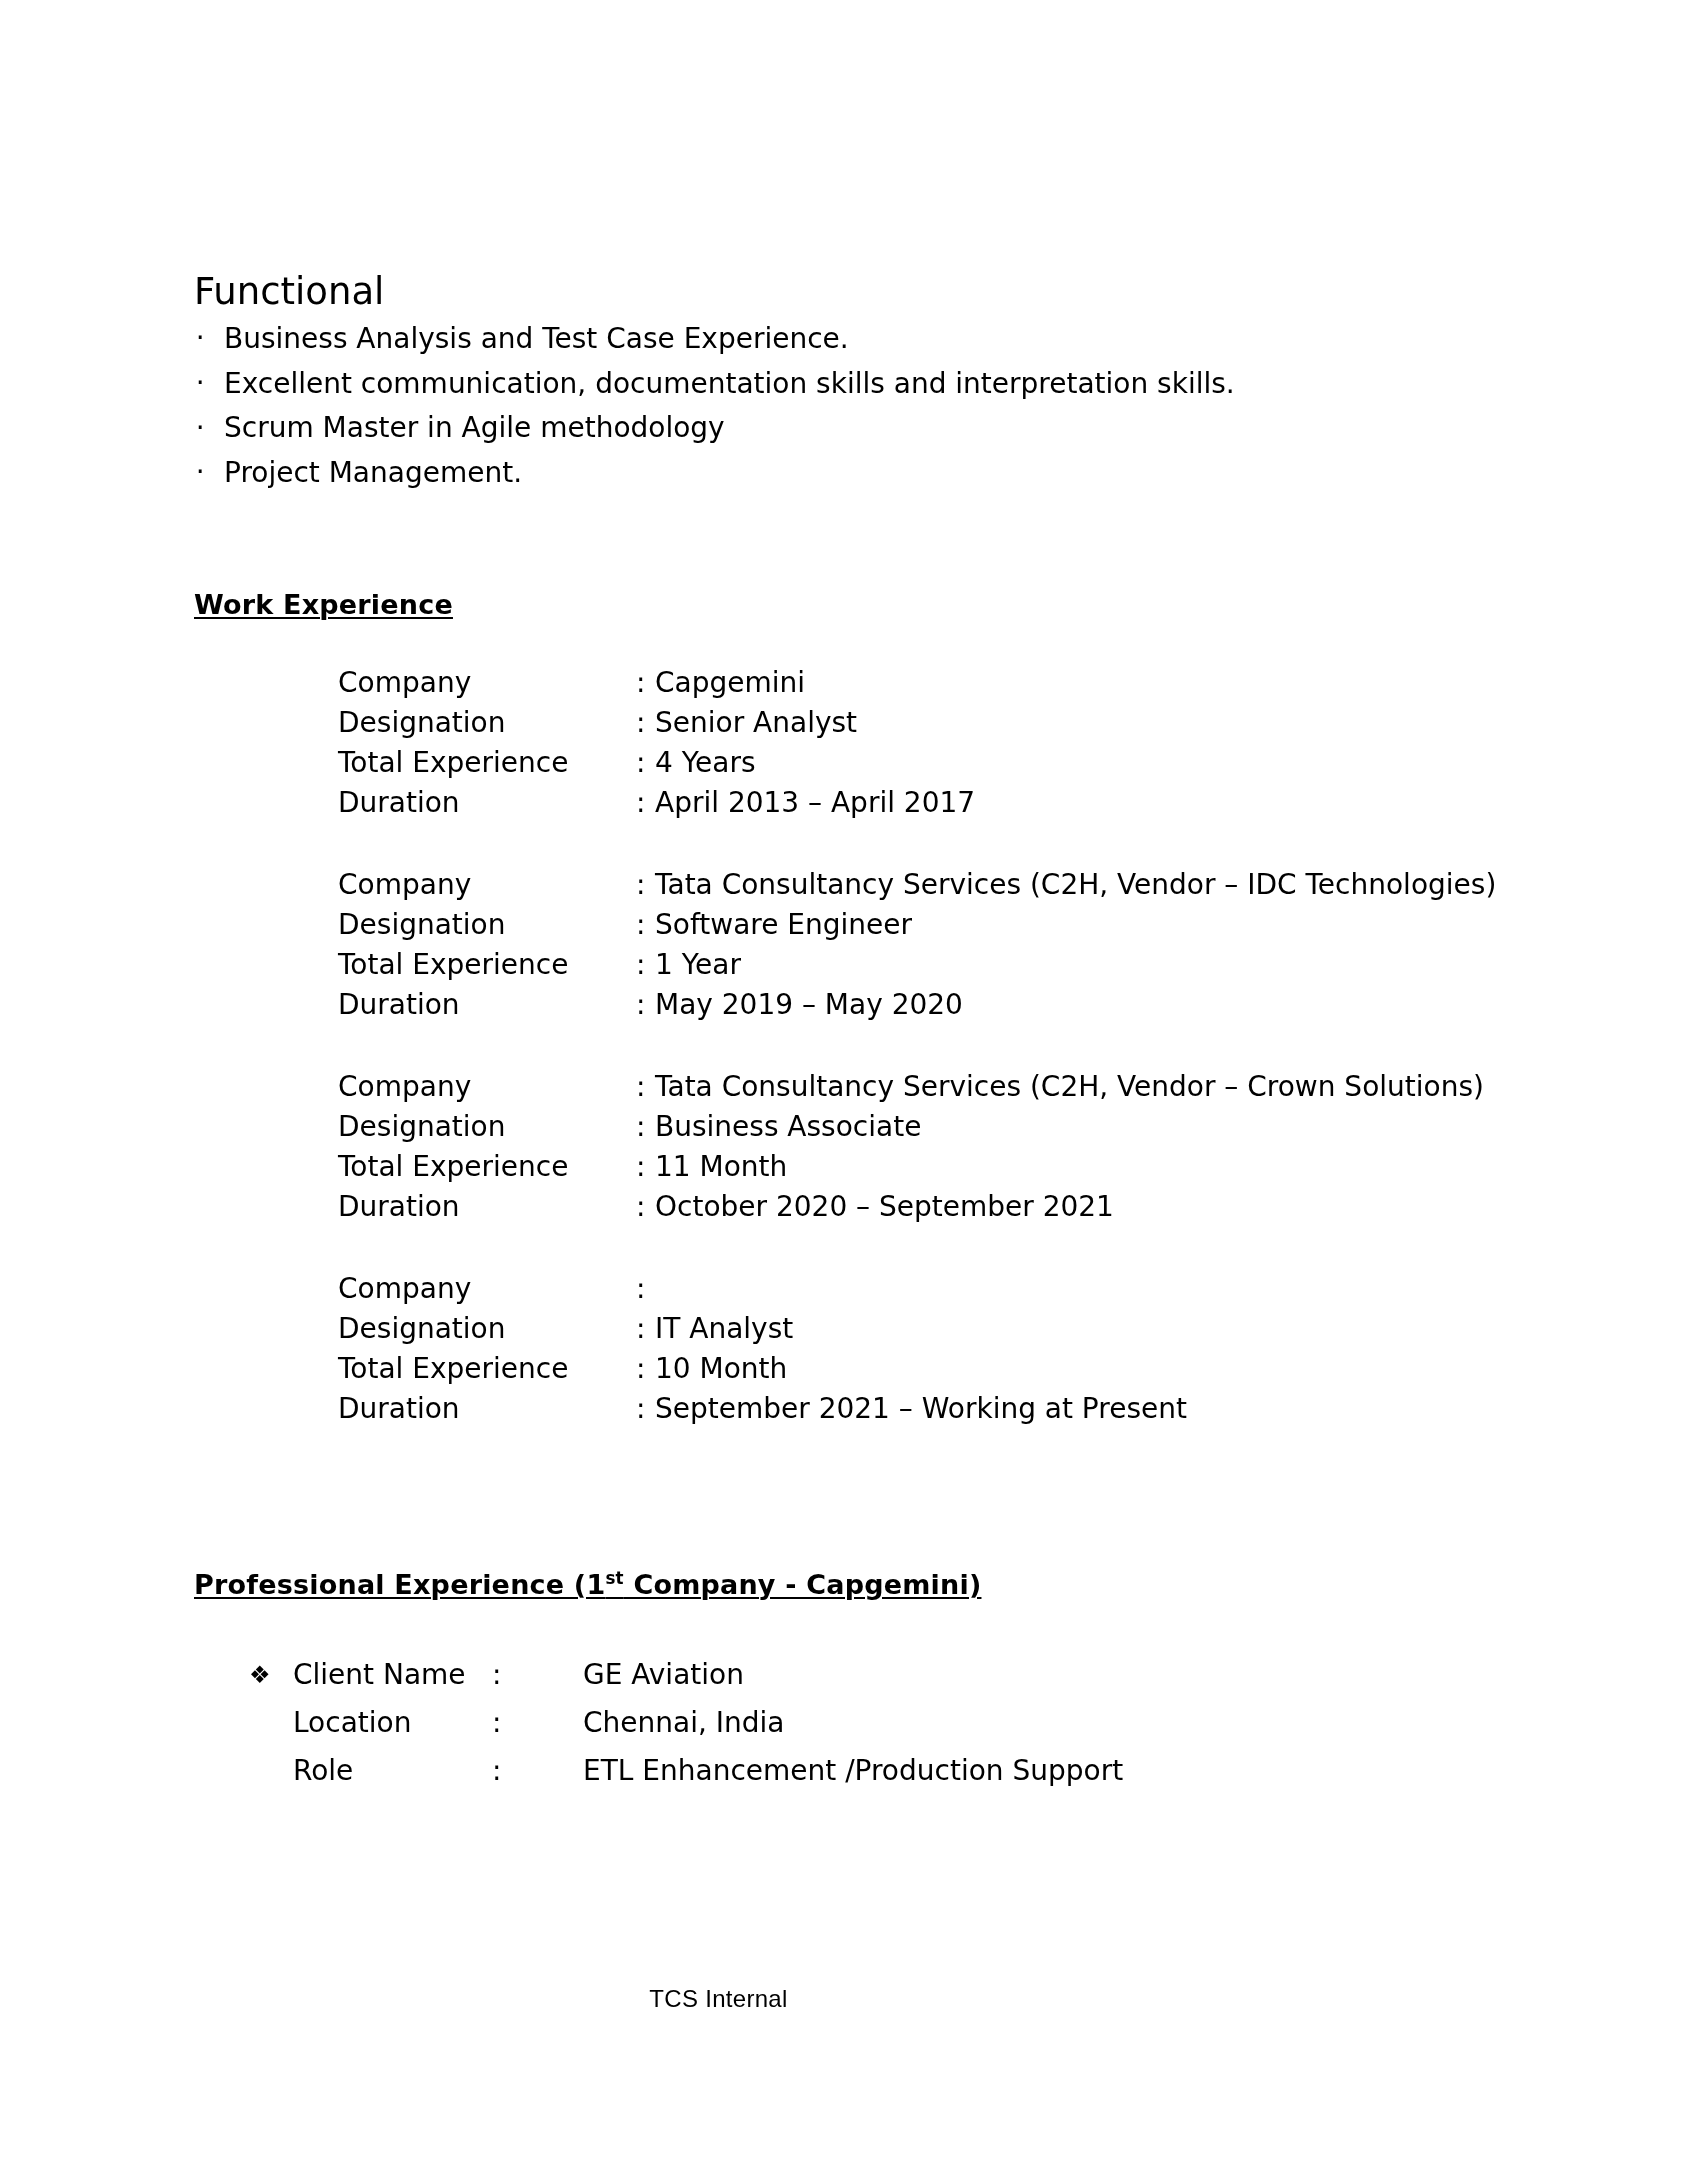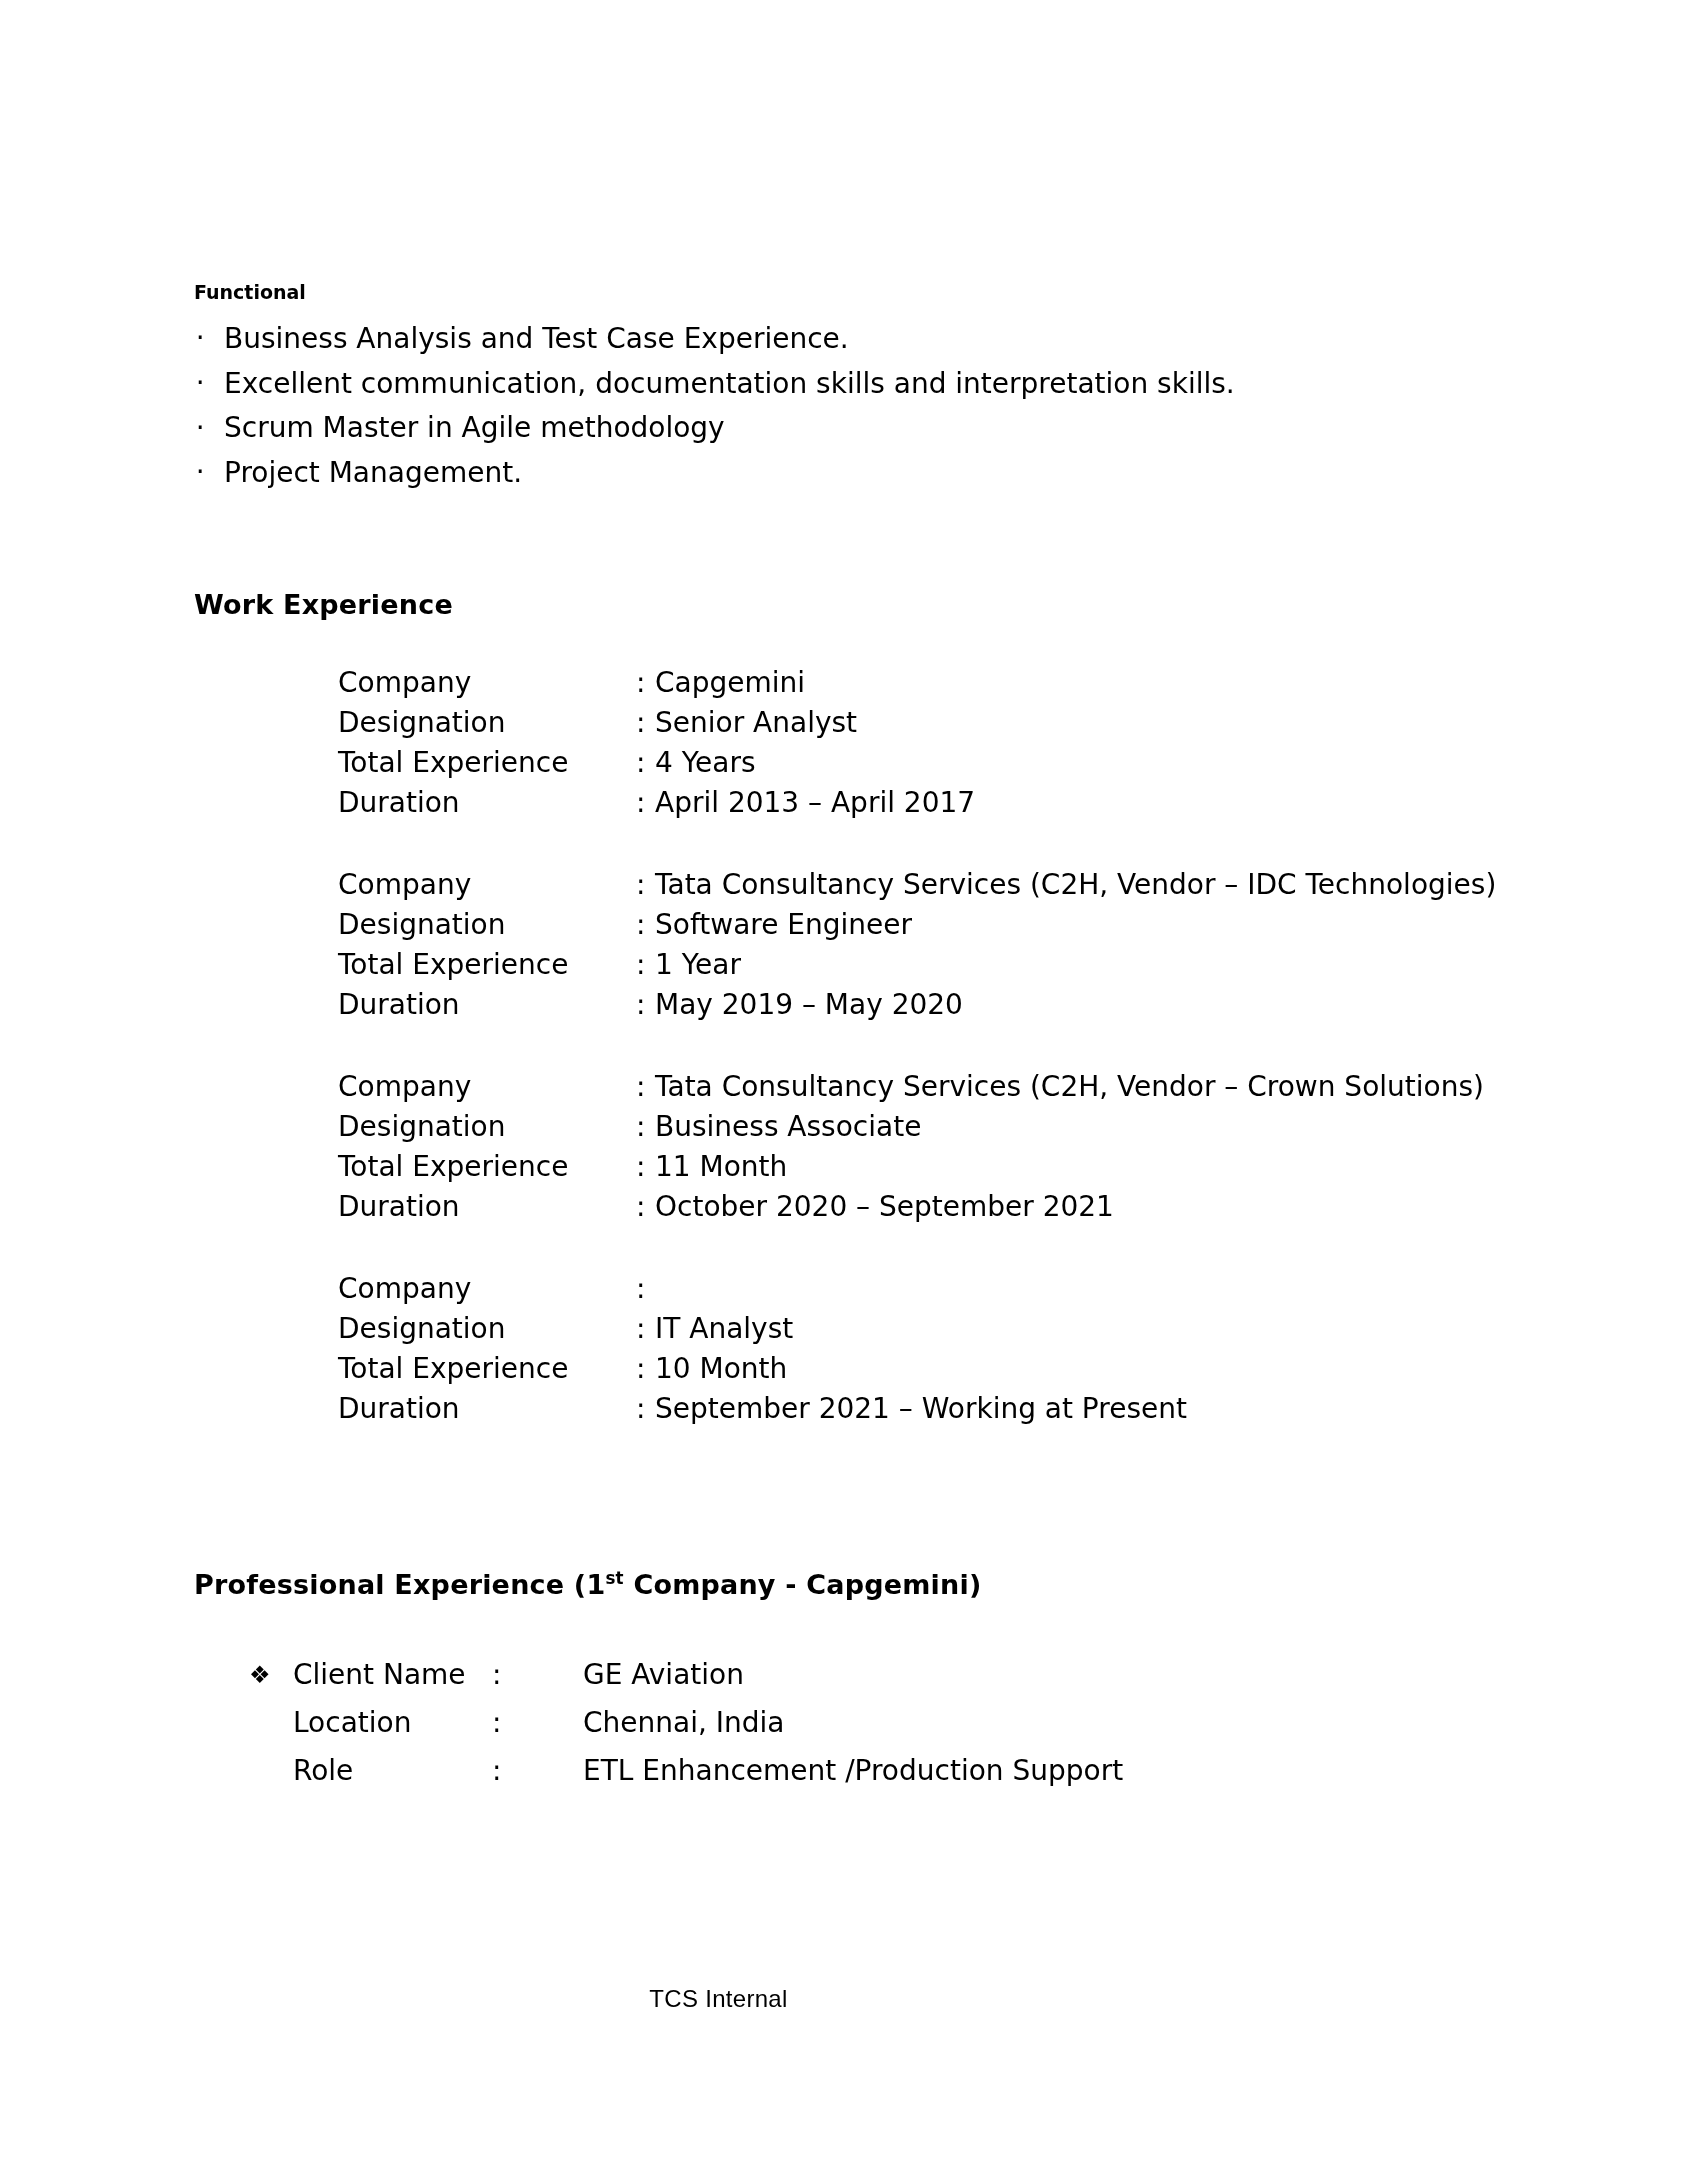--- a/index.html
+++ b/index.html
@@ -28,33 +28,34 @@
   }
 
   .section-heading {
     font-size: 27px;
     font-weight: bold;
     line-height: 37px;
     letter-spacing: 0.2px;
     white-space: nowrap;
   }
   .section-heading.underlined {
+    text-decoration: underline;
     text-underline-offset: 3.4px;
     text-decoration-thickness: 1.7px;
   }
 
   
   #functional-section {
     position: absolute;
     left: 194px;
     top: 274px;
   }
   #functional-heading {
-    font-size: 19px;
-    font-weight: bold;
+    font-size: 37px;
+    font-weight: normal;
     line-height: 36px;
   }
   .bullet-list {
     list-style: none;
     margin: 0;
     padding: 0;
   }
   .bullet-list li {
     position: relative;
     font-size: 28px;

